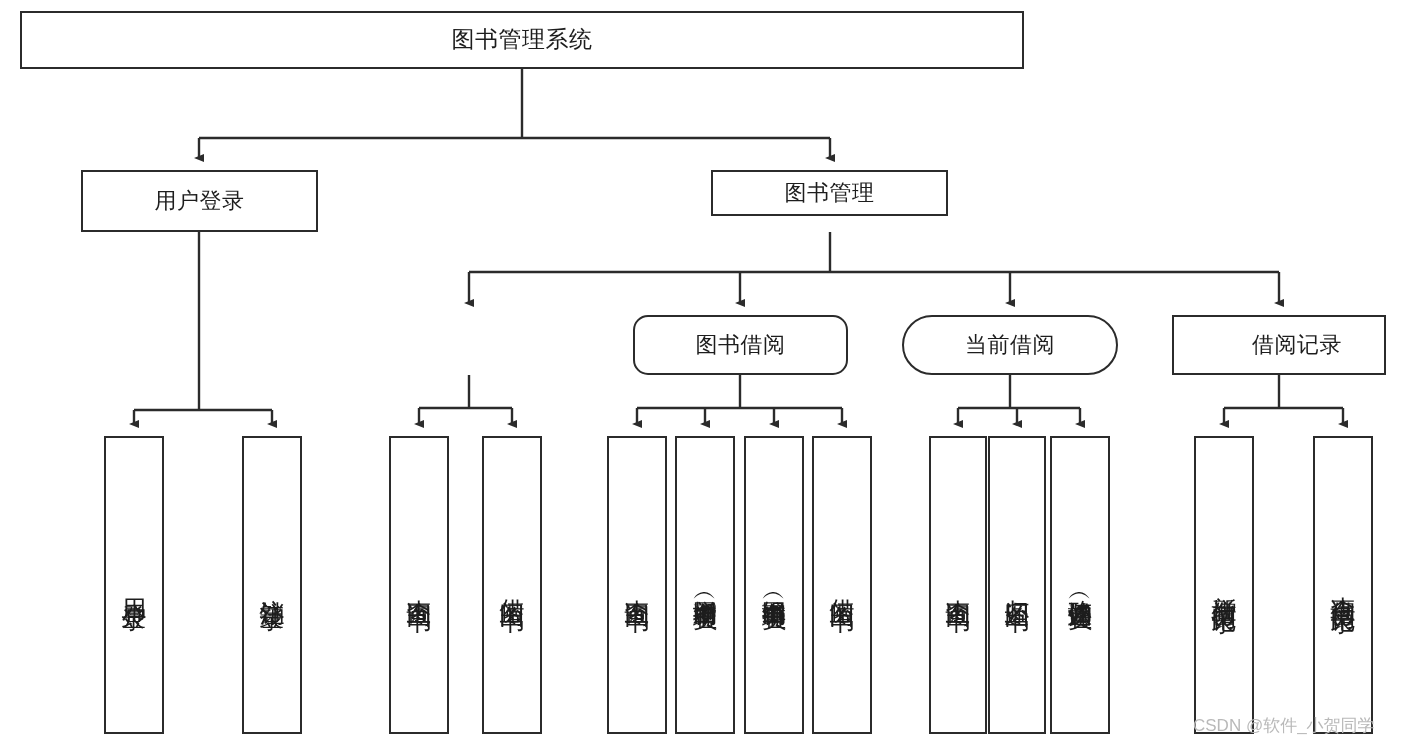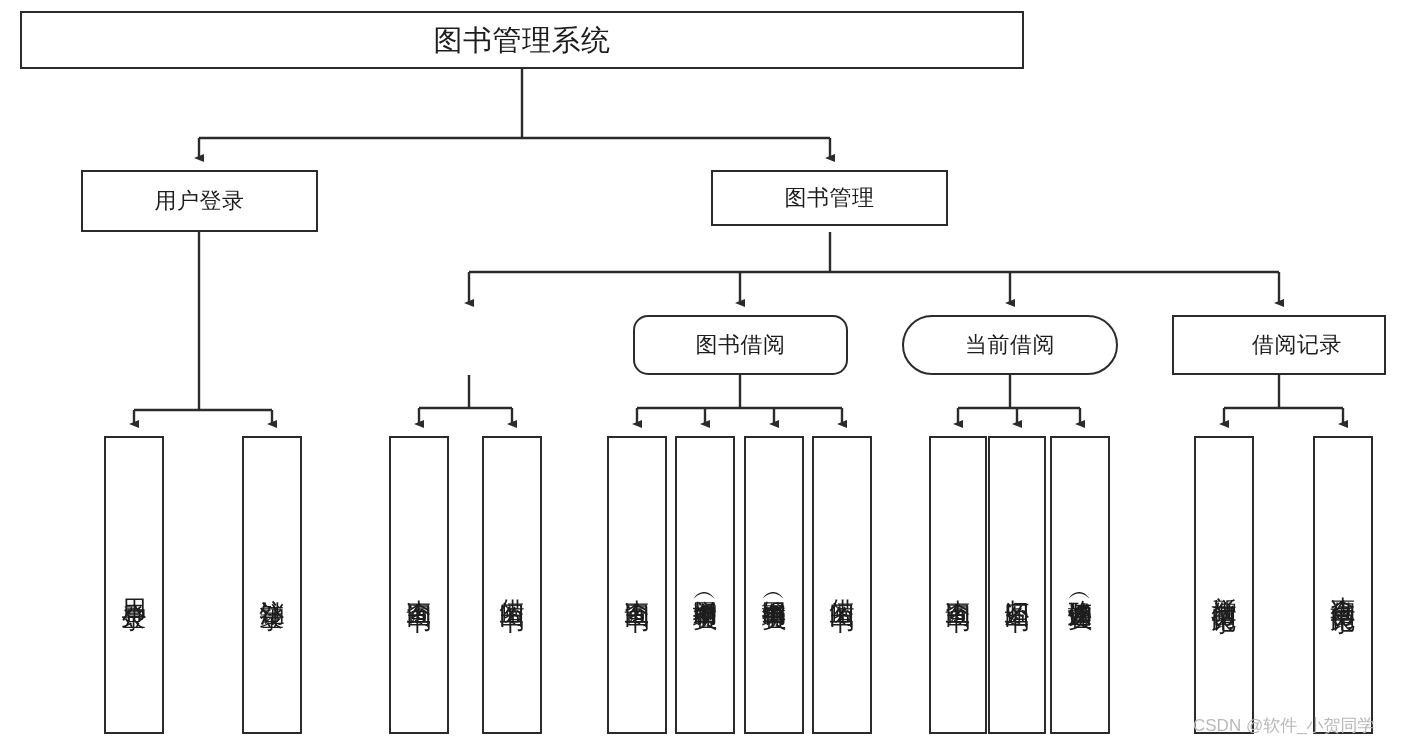--- a/index.html
+++ b/index.html
@@ -45,21 +45,21 @@
   
   .node.horiz .label {
     font-size: 23px;
     white-space: nowrap;
   }
   .node.lvl2 .label,
   .node.lvl3 .label {
     font-size: 22px;
   }
   .node.root .label {
-    font-size: 29px;
+    font-size: 23px;
   }
   
   .node.vert {
     align-items: center;
     justify-content: center;
     padding: 4px 0;
   }
   .node.vert .label {
     writing-mode: vertical-rl;
     text-orientation: upright;
@@ -135,21 +135,21 @@
     </g>
   </svg>
 
   <div class="node root horiz" style="left:20px; top:11px; width:1004px; height:58px;">
     <span class="label">图书管理系统</span>
   </div>
 
   <div class="node lvl2 horiz" style="left:81px; top:170px; width:237px; height:62px;">
     <span class="label">用户登录</span>
   </div>
-  <div class="node lvl2 horiz" style="left:711px; top:170px; width:237px; height:56px;">
+  <div class="node lvl2 horiz" style="left:711px; top:170px; width:237px; height:46px;">
     <span class="label">图书管理</span>
   </div>
 
   <div class="node lvl3 horiz" style="left:633px; top:315px; width:215px; height:60px;border-radius:15px;">
     <span class="label">图书借阅</span>
   </div>
   <div class="node lvl3 horiz" style="left:902px; top:315px; width:216px; height:60px;border-radius:30px;">
     <span class="label">当前借阅</span>
   </div>
   <div class="node lvl3 horiz" style="left:1172px; top:315px; width:214px; height:60px;padding-left:36px;">

